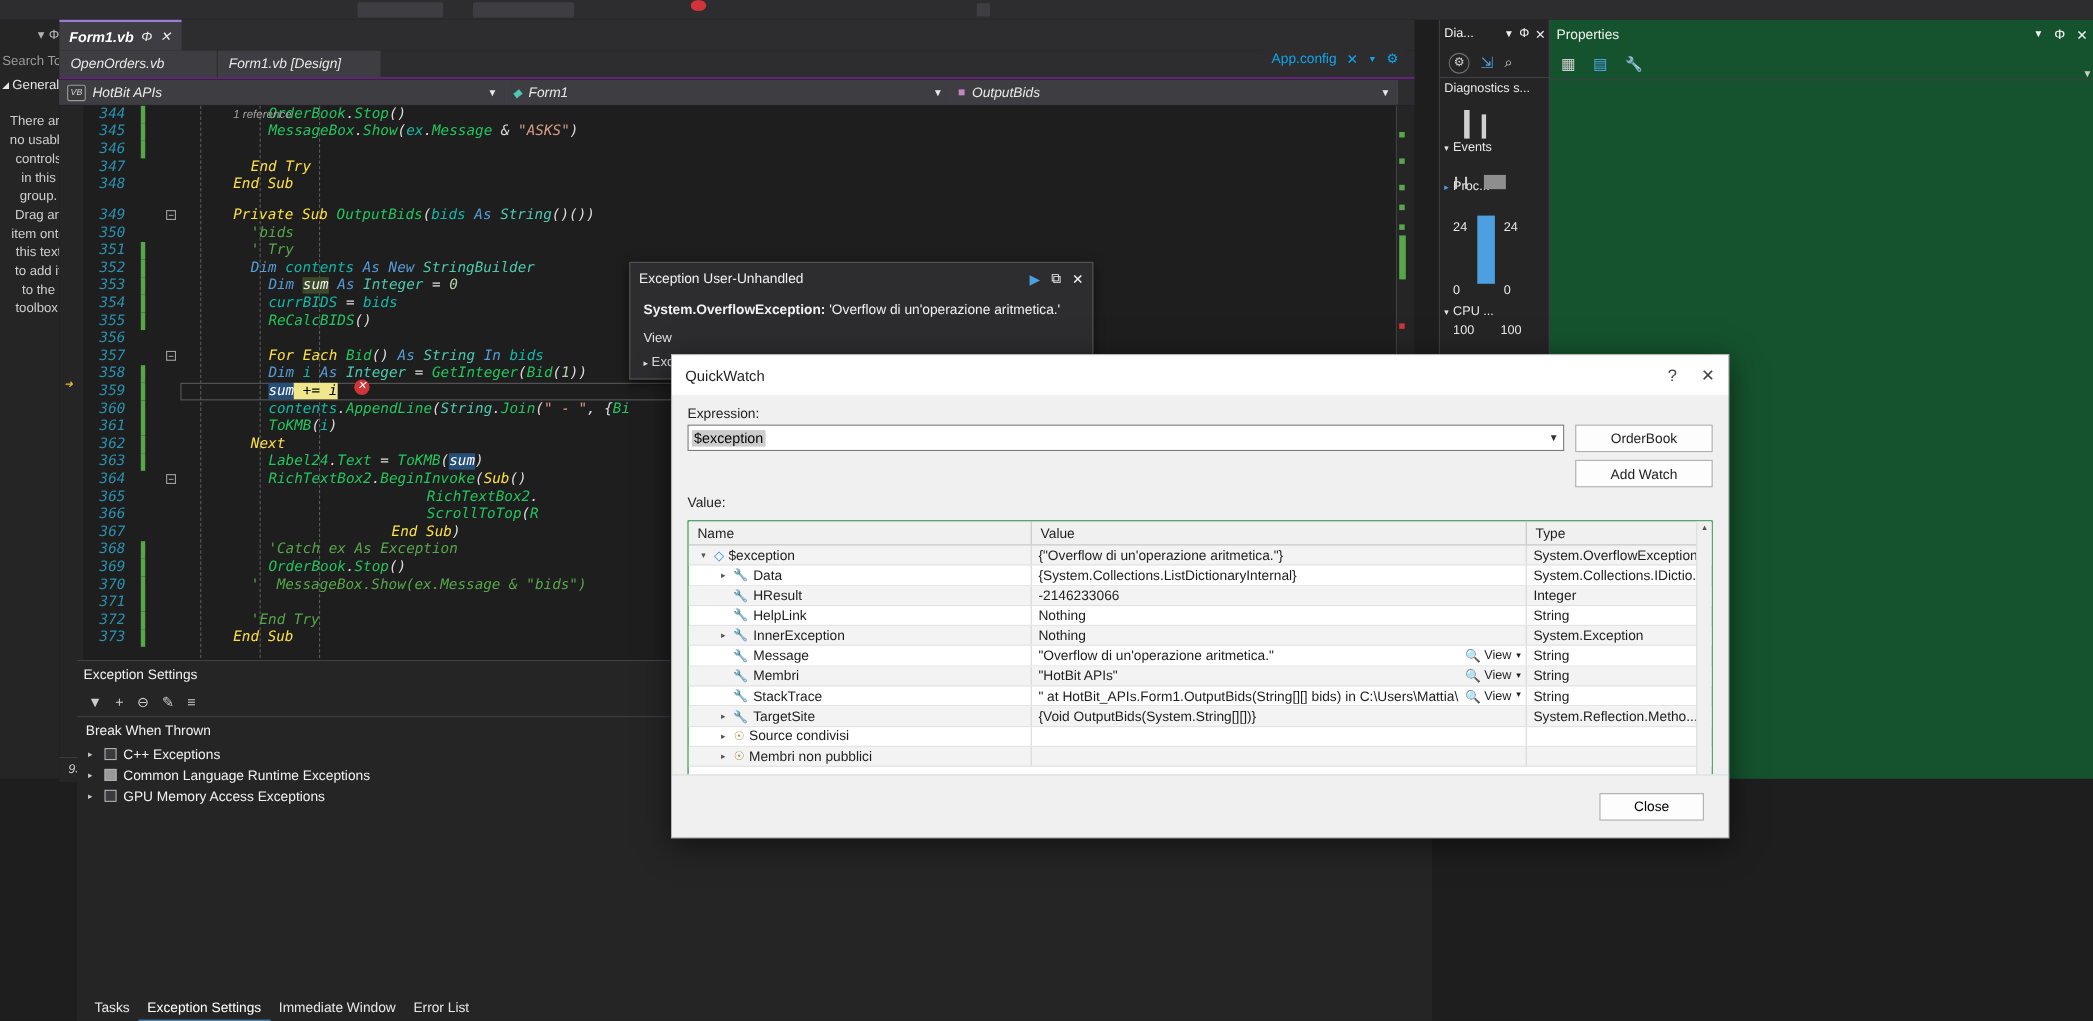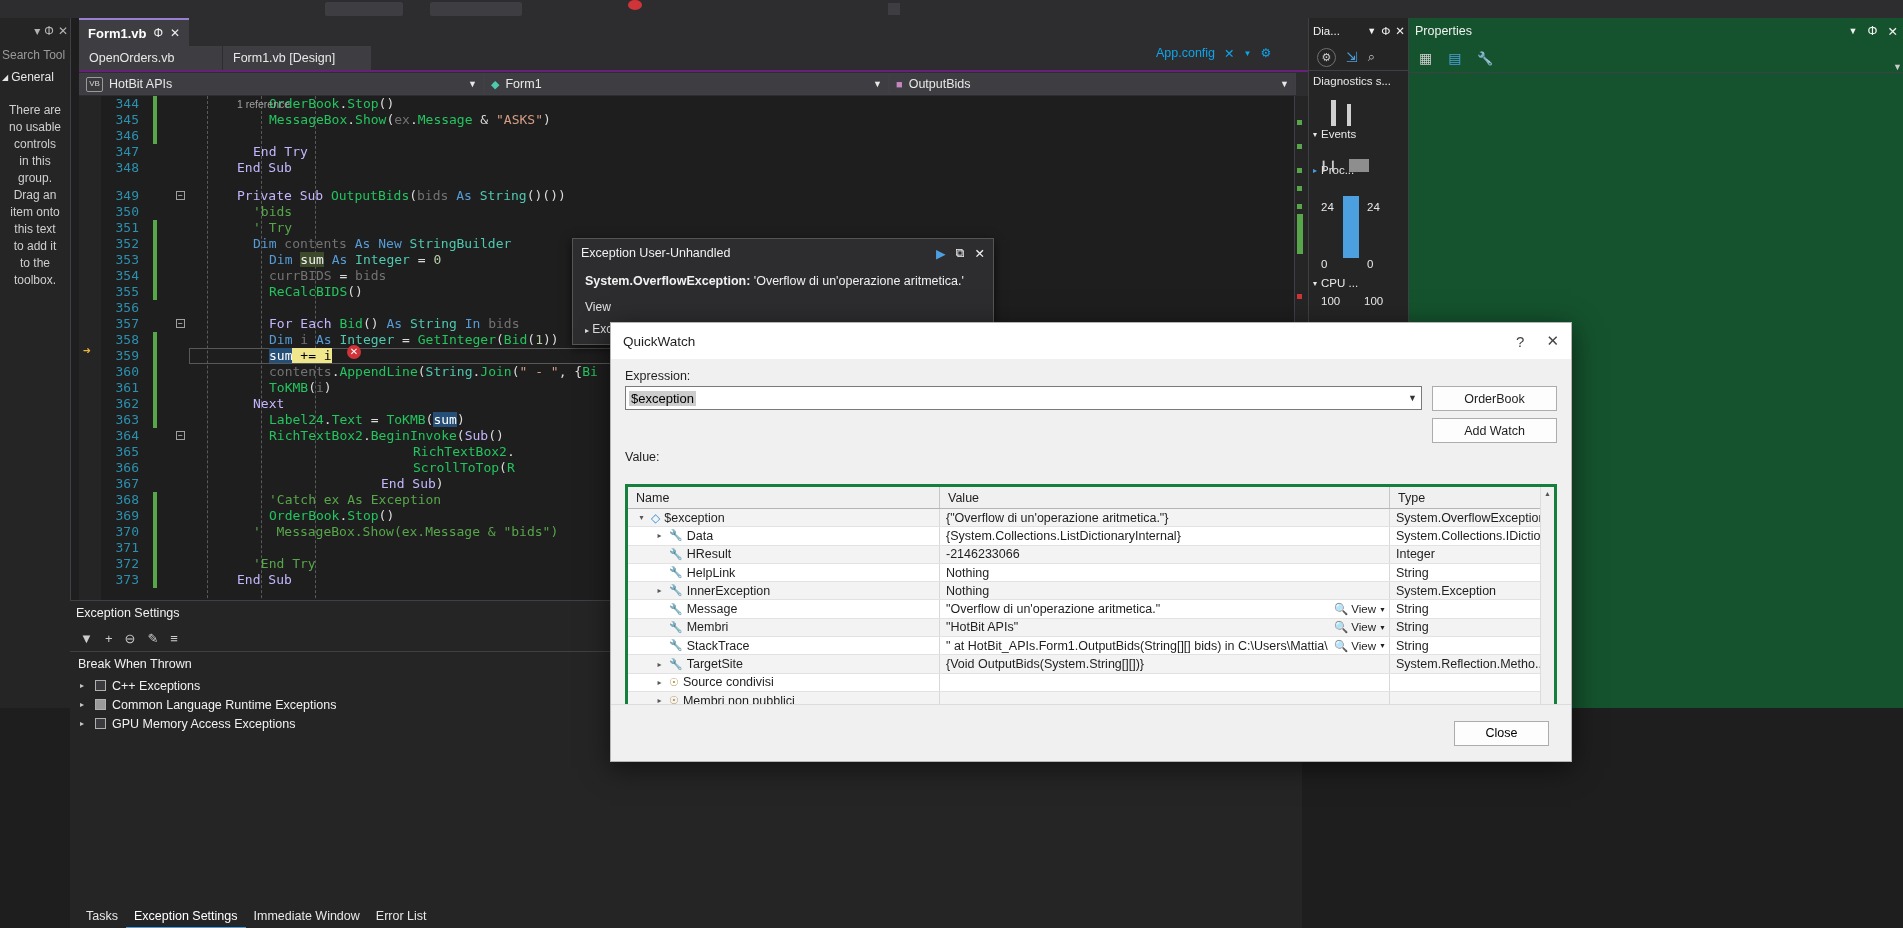--- a/index.html
+++ b/index.html
@@ -6,41 +6,41 @@
   body{width:1903px;height:928px;overflow:hidden;font-family:"Liberation Sans",sans-serif;font-size:12px;color:#f1f1f1;position:relative;}
   .abs{position:absolute;}
   
   #toolbox{left:0;top:18px;width:70px;height:690px;background:#252526;border-right:1px solid #3f3f46;}
   #tbx-header{display:flex;align-items:center;height:26px;padding:0 2px;color:#ccc;font-size:11px;justify-content:flex-end;gap:4px;}
   #tbx-header .ic{cursor:pointer;opacity:.85;font-size:12px;}
   #tbx-search{height:22px;display:flex;align-items:center;padding-left:2px;color:#9a9a9a;font-size:12px;background:#252526;}
   #tbx-general{height:22px;display:flex;align-items:center;gap:3px;padding-left:2px;color:#e6e6e6;font-size:12px;}
   #tbx-msg{padding:14px 8px 0 8px;color:#cfcfcf;font-size:12px;line-height:17px;text-align:center;}
   
-  #editor-wrap{left:79px;top:18px;width:1232px;height:690px;background:#1e1e1e;}
+  #editor-wrap{left:54px;top:18px;width:1232px;height:690px;background:#1e1e1e;font-style:italic;}
   #tabrow{height:28px;background:#2d2d30;display:flex;align-items:flex-end;}
   .doctab{height:28px;display:flex;align-items:center;gap:7px;padding:0 9px;background:#3e3e42;color:#fff;font-size:13px;font-weight:bold;border-top:2px solid #9b7fd4;box-sizing:border-box;}
   .doctab .x,.doctab .pin{font-size:12px;font-weight:normal;opacity:.9;cursor:pointer;}
   #tabrow2{height:24px;background:#2d2d30;display:flex;align-items:center;border-bottom:2px solid #68217a;}
   .subtab{height:24px;line-height:24px;padding:0 10px;background:#3e3e42;color:#e8e8e8;font-size:12.5px;margin-right:1px;box-sizing:border-box;}
   #navbar{height:24px;background:#2d2d30;display:flex;align-items:center;}
   .navcombo{height:22px;display:flex;align-items:center;gap:6px;padding:0 6px;background:#3e3e42;border:1px solid #3f3f46;box-sizing:border-box;color:#e8e8e8;font-size:12.5px;position:relative;}
   .navcombo .caret{position:absolute;right:6px;font-size:9px;}
   .vbicon{display:inline-block;width:15px;height:13px;border:1px solid #9a9a9a;border-radius:2px;font-size:8px;line-height:12px;text-align:center;color:#d4d4d4;background:#3a3a3d;}
   #codearea{position:relative;height:calc(690px - 28px - 24px - 24px - 22px);background:#1e1e1e;overflow:hidden;font-family:"DejaVu Sans Mono","Liberation Mono",monospace;font-size:13px;}
   #gutter-ind{position:absolute;left:0;top:0;width:22px;height:100%;background:#252526;}
   .coderow{position:relative;height:16px;line-height:16px;white-space:pre;}
   .lnum{position:absolute;left:22px;width:38px;text-align:right;color:#2b91af;}
   .chbar{position:absolute;left:74px;width:4px;height:16px;}
   .chbar.g{background:#57a64a;}
   .fold{position:absolute;left:97px;top:3px;width:9px;height:9px;border:1px solid #a0a0a0;color:#cfcfcf;font-size:8px;line-height:8px;text-align:center;box-sizing:border-box;cursor:pointer;}
   .codetxt{position:absolute;left:110px;}
   .gd{position:absolute;top:0;width:0;border-left:1px dashed #5a5a5a;height:16px;}
-  .k{color:#569cd6}.kw{color:#c4b5fd}.s{color:#d69d85}.c{color:#57a64a}.t{color:#4ec9b0}
-  .id{color:#737373}.m{color:#22c55e}.n{color:#b5cea8}.p{color:#dcdcdc}
+  .k{color:#569cd6}.kw{color:#fde047}.s{color:#d69d85}.c{color:#57a64a}.t{color:#4ec9b0}
+  .id{color:#14b8a6}.m{color:#22c55e}.n{color:#b5cea8}.p{color:#dcdcdc}
   .hl{background:#3c4a29;}
   .selblue{background:#264f78;color:#fff;}
   .curline{position:absolute;left:110px;right:0;height:16px;border:1px solid #585858;box-sizing:border-box;}
   .errtok{background:#f0e68c;color:#000;}
   #refhint{position:absolute;left:158px;color:#a0a0a0;font-family:"Liberation Sans",sans-serif;font-size:10.5px;}
   #curarrow{position:absolute;left:4px;color:#e8b339;font-size:13px;}
   #errbadge{position:absolute;width:14px;height:14px;border-radius:50%;background:#d13438;color:#fff;font-size:10px;line-height:14px;text-align:center;font-family:"Liberation Sans",sans-serif;}
   #scrollmap{position:absolute;right:0;top:0;width:16px;height:100%;background:#252526;border-left:1px solid #3f3f46;}
   .smtick{position:absolute;left:2px;width:5px;height:5px;}
   #editor-status{height:22px;background:#252526;border-top:1px solid #3f3f46;display:flex;align-items:center;font-size:11.5px;color:#ccc;}
@@ -79,21 +79,21 @@
   #qw-title{height:36px;background:#fff;display:flex;align-items:center;padding:0 12px;}
   #qw-title .t{font-size:13.5px;color:#1e1e1e;}
   #qw-title .acts{margin-left:auto;display:flex;align-items:center;gap:22px;color:#444;font-size:15px;}
   #qw-body{padding:10px 14px 0 14px;}
   .qw-lab{font-size:12.5px;color:#1e1e1e;margin-bottom:3px;}
   #qw-expr-row{display:flex;gap:10px;align-items:flex-start;}
   #qw-expr{flex:1;height:24px;background:#fff;border:1px solid #7a7a7a;display:flex;align-items:center;box-sizing:border-box;}
   #qw-expr .val{font-size:13px;color:#000;background:#cdcdcd;padding:0 2px;margin-left:3px;}
   #qw-expr .dd{margin-left:auto;width:17px;text-align:center;font-size:9px;color:#333;}
   .qw-btn{width:125px;height:25px;background:#fdfdfd;border:1px solid #acacac;font-size:12.5px;color:#1e1e1e;cursor:pointer;}
-  #qw-grid{margin-top:20px;background:#fff;border:3px solid #15803d;height:252px;position:relative;overflow:hidden;}
+  #qw-grid{margin-top:9px;background:#fff;border:1px solid #15803d;height:252px;position:relative;overflow:hidden;}
   .gridhdr{display:flex;height:21px;background:#f0f0f0;border-bottom:1px solid #b5b5b5;}
   .gridhdr div{font-size:12.5px;color:#1e1e1e;display:flex;align-items:center;padding-left:8px;border-right:1px solid #c6c6c6;box-sizing:border-box;}
   .grow{display:flex;height:17.3px;border-bottom:1px solid #e2e2e2;align-items:center;}
   .grow.alt{background:#f3f3f3;}
   .gc-name{width:312px;display:flex;align-items:center;gap:4px;font-size:12.5px;color:#1e1e1e;border-right:1px solid #d8d8d8;height:100%;box-sizing:border-box;}
   .gc-val{width:450px;display:flex;align-items:center;font-size:12.5px;color:#1e1e1e;border-right:1px solid #d8d8d8;height:100%;box-sizing:border-box;padding-left:6px;position:relative;overflow:hidden;white-space:nowrap;}
   .gc-type{flex:1;display:flex;align-items:center;font-size:12.5px;color:#1e1e1e;padding-left:6px;height:100%;white-space:nowrap;overflow:hidden;}
   .exp{width:11px;font-size:8px;color:#555;text-align:center;cursor:pointer;}
   .wr{color:#6f6f6f;font-size:11px;}
   .viewdd{position:absolute;right:3px;display:flex;align-items:center;gap:3px;font-size:11.5px;color:#1e1e1e;background:inherit;padding-left:6px;}

